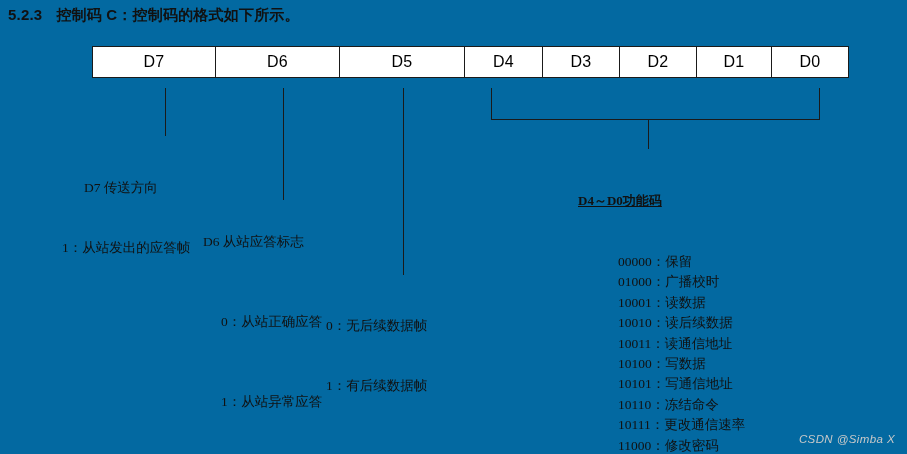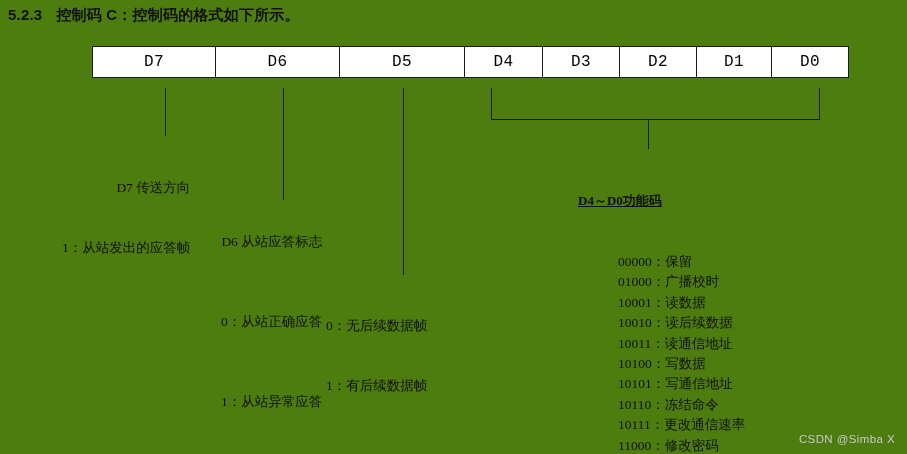--- a/index.html
+++ b/index.html
@@ -8,21 +8,21 @@
     background: #ffffff;
   }
   body {
     font-family: "Liberation Serif", "DejaVu Serif", serif;
     color: #000000;
   }
   #page {
     position: relative;
     width: 907px;
     height: 454px;
-    background: #4d7c0f;
+    background: #0369a1;
     overflow: hidden;
   }
 
   
   .heading {
     position: absolute;
     left: 8px;
     top: 6px;
     font-family: "Liberation Sans", "DejaVu Sans", sans-serif;
     font-size: 15px;
@@ -43,21 +43,21 @@
     border: 1.5px solid #1a1a1a;
     box-sizing: border-box;
     background: #fff;
   }
   .bit-cell {
     box-sizing: border-box;
     border-right: 1.5px solid #1a1a1a;
     display: flex;
     align-items: center;
     justify-content: center;
-    font-family: Liberation Mono, monospace;
+    font-family: Liberation Sans, sans-serif;
     font-size: 16px;
     color: #000;
     letter-spacing: 0.3px;
   }
   .bit-cell:last-child { border-right: none; }
 
   
   .vline {
     position: absolute;
     width: 0;
@@ -71,21 +71,21 @@
 
   
   .note {
     position: absolute;
     font-family: "Liberation Serif", "DejaVu Serif", serif;
     font-size: 13.5px;
     line-height: 20px;
     color: #111;
     white-space: pre;
   }
-  .note .title { display: block; text-align: right; }
+  .note .title { display: block; }
   .note .row { display: block; }
   .note.d6 .title { padding-left: 0px; }
   .note.d6 .row { padding-left: 18px; margin-top: 20px; }
   .note.d7 .title { padding-left: 22px; }
   .note.d7 .row { padding-left: 0px; }
   .note.d5 .title { padding-left: 8px; }
   .note.d5 .row { padding-left: 0px; }
 
   
   .fn-list {
@@ -112,20 +112,21 @@
   
   .watermark {
     position: absolute;
     right: 12px;
     bottom: 9px;
     font-family: "Liberation Sans", "DejaVu Sans", sans-serif;
     font-size: 11.5px;
     color: #c9c9c9;
     letter-spacing: 0.4px;
     white-space: pre;
+    font-style: italic;
   }
 </style>
 </head>
 <body>
 
 <div id="page">
 
   <div class="heading"><span class="num">5.2.3</span><span>控制码 C：控制码的格式如下所示。</span></div>
 
   <div class="bit-table" id="bit-table">

